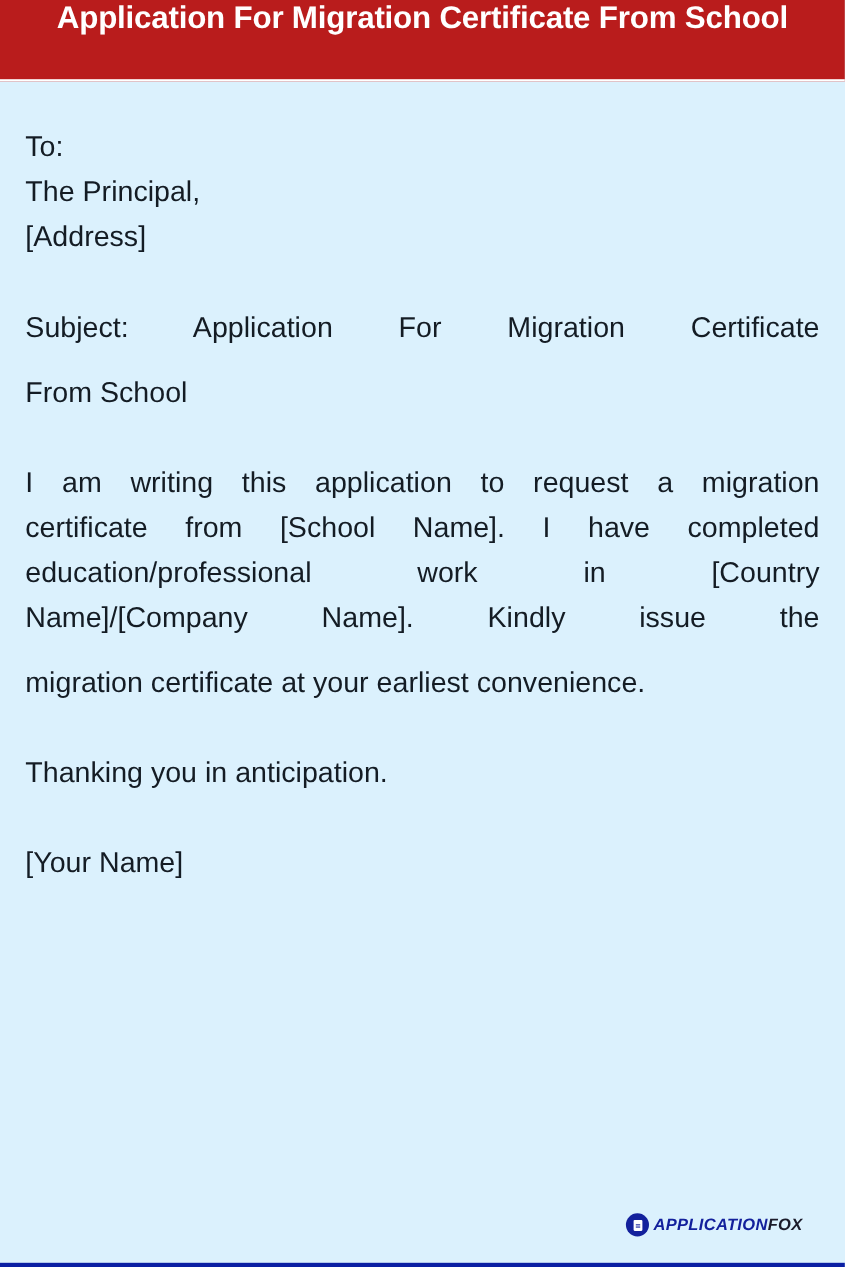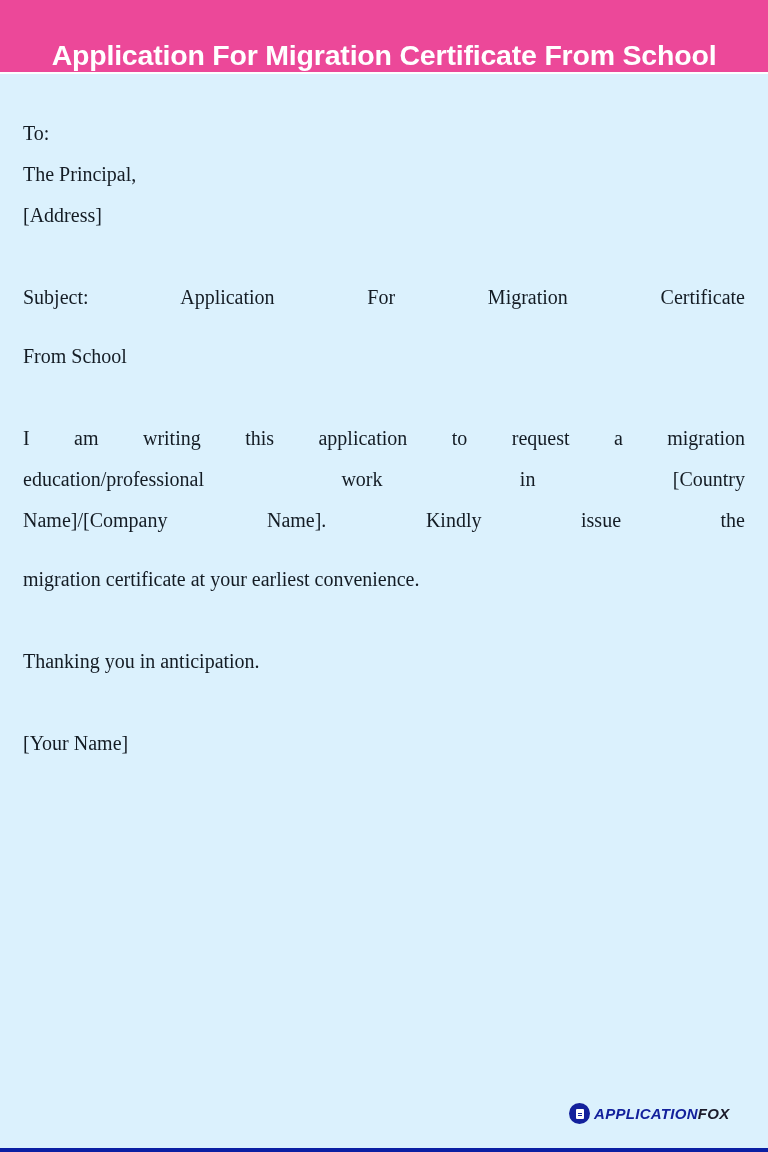--- a/index.html
+++ b/index.html
@@ -4,37 +4,37 @@
   <style>
     html, body { margin: 0; padding: 0; }
     body {
       width: 768px; height: 1152px; overflow: hidden;
       background: #dbf1fd;
       font-family: "DejaVu Sans", sans-serif;
       position: relative;
     }
     .header {
       position: absolute; left: 0; top: 0; width: 768px; height: 72px;
-      background: #ec4899;
+      background: #b91c1c;
       border-bottom: 2px solid #ffffff;
-      display: flex; align-items: flex-end; justify-content: center;
+      display: flex; align-items: flex-start; justify-content: center;
     }
     .header-title {
       color: #ffffff;
       font-family: "Liberation Sans", sans-serif;
       font-weight: bold;
       font-size: 28.5px;
       letter-spacing: -0.2px;
       white-space: nowrap;
     }
     .content {
       position: absolute; left: 23px; top: 113px; width: 722px;
       color: #141c24;
-      font-family: Liberation Serif, serif;
-      font-size: 20px;
+      font-family: Liberation Sans, sans-serif;
+      font-size: 26px;
       line-height: 41px;
     }
     .line { display: block; white-space: nowrap; }
     .para { margin-bottom: 41px; }
     .justify-line {
       display: block; text-align: justify; text-align-last: justify; white-space: nowrap;
     }
     .last-line { display: block; white-space: nowrap; margin-top: 18px; }
     .footer-logo {
       position: absolute; left: 569px; top: 1103px;
@@ -81,20 +81,21 @@
   </div>
 
   <div class="para">
     <span class="justify-line">Subject: Application For Migration Certificate</span>
     <span class="last-line">From School</span>
   </div>
 
 
   <div class="para">
     <span class="justify-line">I am writing this application to request a migration</span>
+    <span class="justify-line">certificate from [School Name]. I have completed</span>
     <span class="justify-line">education/professional work in [Country</span>
     <span class="justify-line">Name]/[Company Name]. Kindly issue the</span>
     <span class="last-line">migration certificate at your earliest convenience.</span>
   </div>
 
   <div class="para">
     <span class="line">Thanking you in anticipation.</span>
   </div>
 
   <div>

